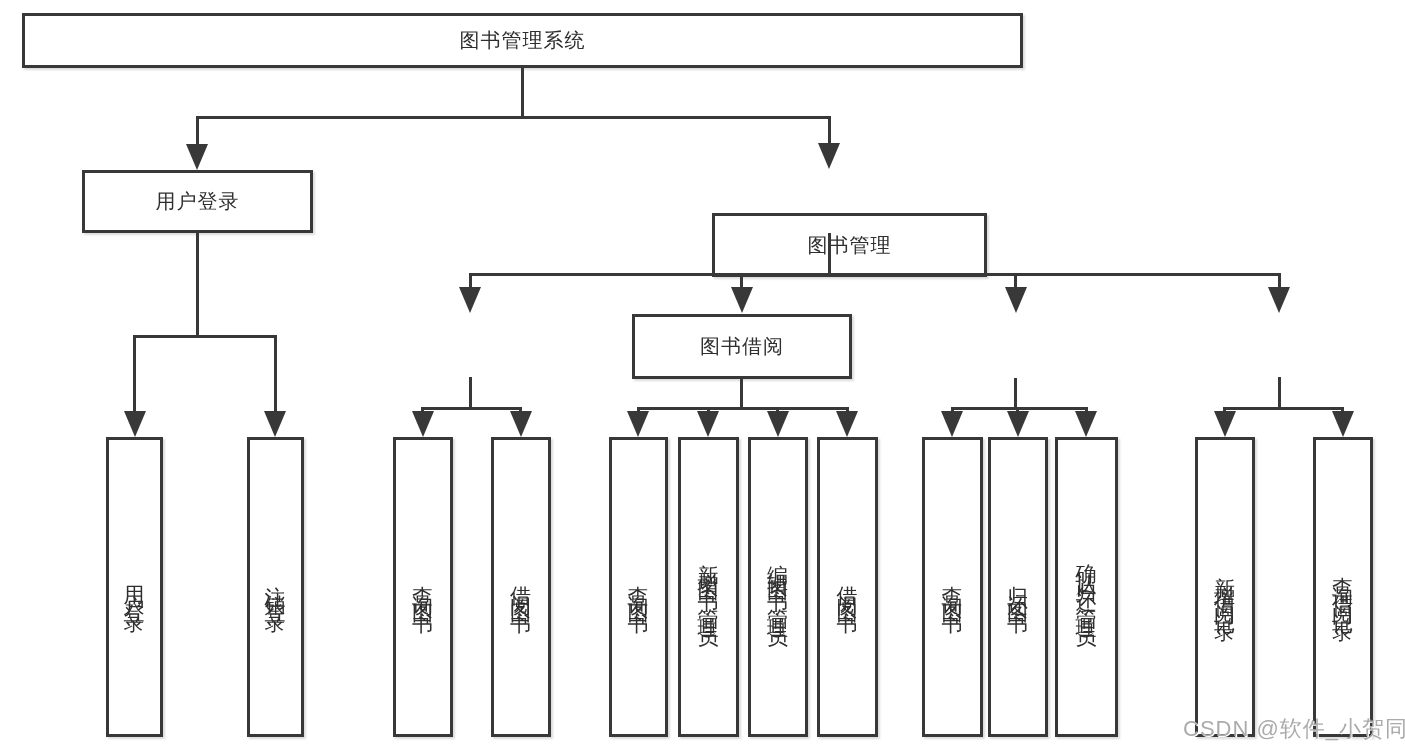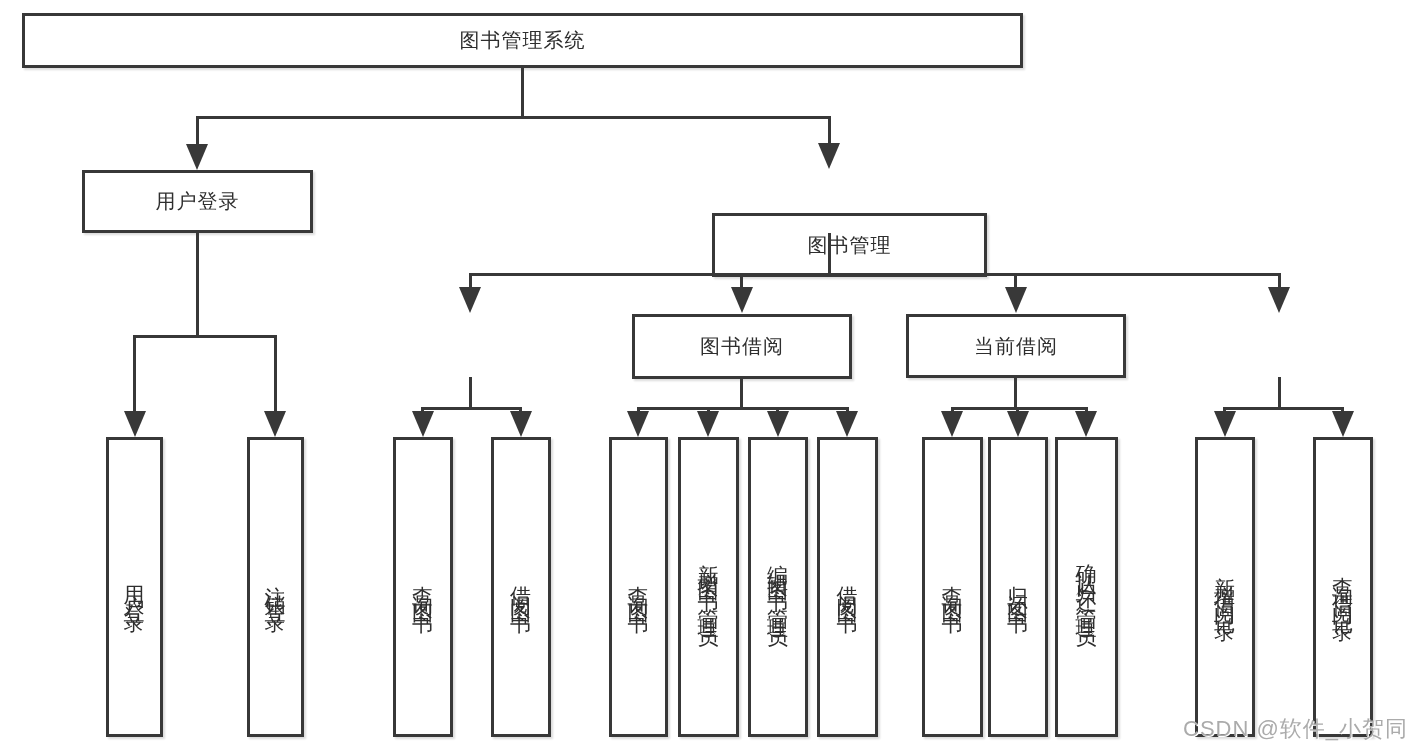--- a/index.html
+++ b/index.html
@@ -106,21 +106,20 @@
   <div class="vl" style="left:469px;top:273px;width:3px;height:16px;"></div>
   <div class="ah" style="left:459px;top:287px;"></div>
   <div class="vl" style="left:740px;top:273px;width:3px;height:16px;"></div>
   <div class="ah" style="left:731px;top:287px;"></div>
   <div class="vl" style="left:1014px;top:273px;width:3px;height:16px;"></div>
   <div class="ah" style="left:1005px;top:287px;"></div>
   <div class="vl" style="left:1278px;top:273px;width:3px;height:16px;"></div>
   <div class="ah" style="left:1268px;top:287px;"></div>
 
   <div class="box" id="n-book-borrow">图书借阅</div>
-  <div class="box" id="n-cur-borrow">当前借阅</div>
 
   <div class="vl" style="left:469px;top:377px;width:3px;height:33px;"></div>
   <div class="hl" style="left:421px;top:407px;width:101px;height:3px;"></div>
   <div class="vl" style="left:421px;top:407px;width:3px;height:8px;"></div>
   <div class="ah" style="left:412px;top:411px;"></div>
   <div class="vl" style="left:519px;top:407px;width:3px;height:8px;"></div>
   <div class="ah" style="left:510px;top:411px;"></div>
 
   <div class="vl" style="left:740px;top:378px;width:3px;height:32px;"></div>
   <div class="hl" style="left:637px;top:407px;width:212px;height:3px;"></div>

